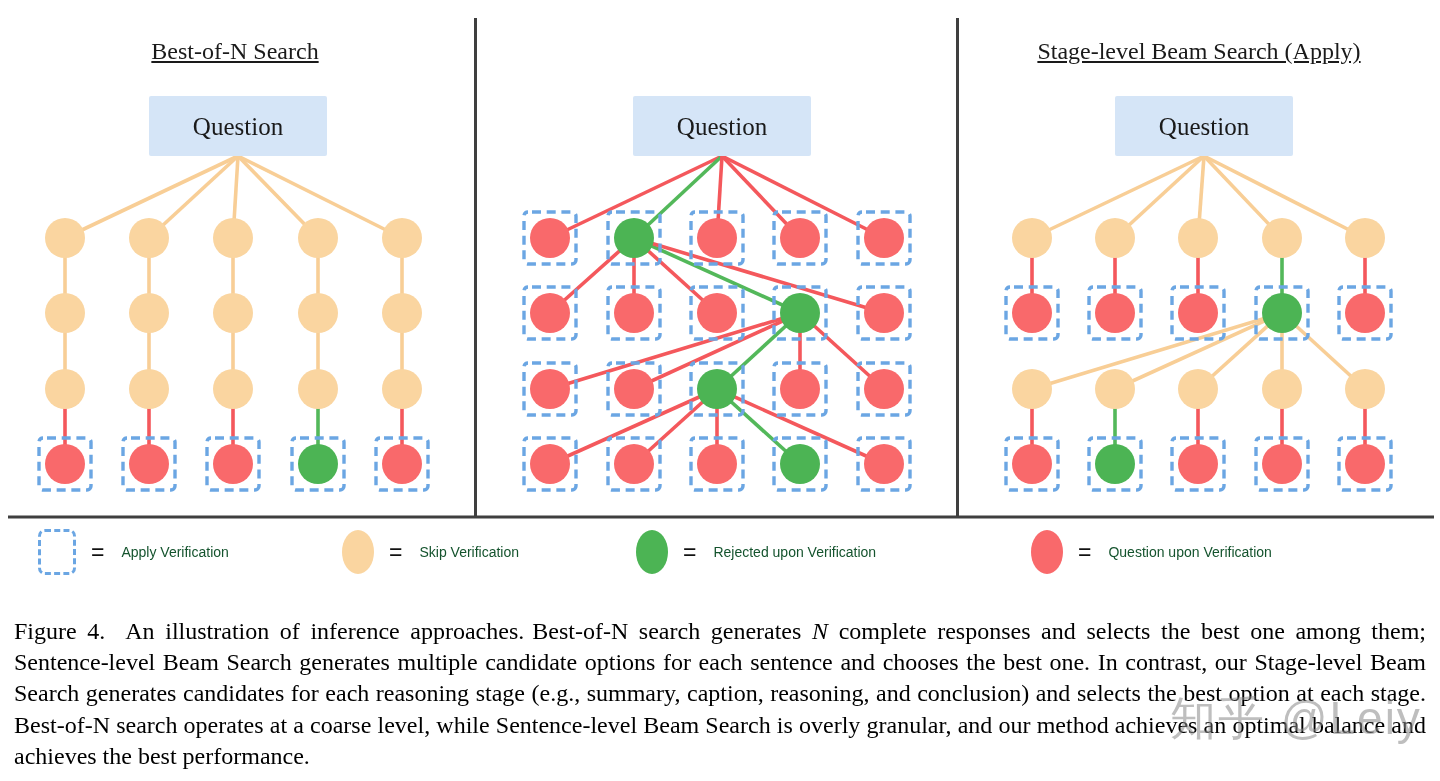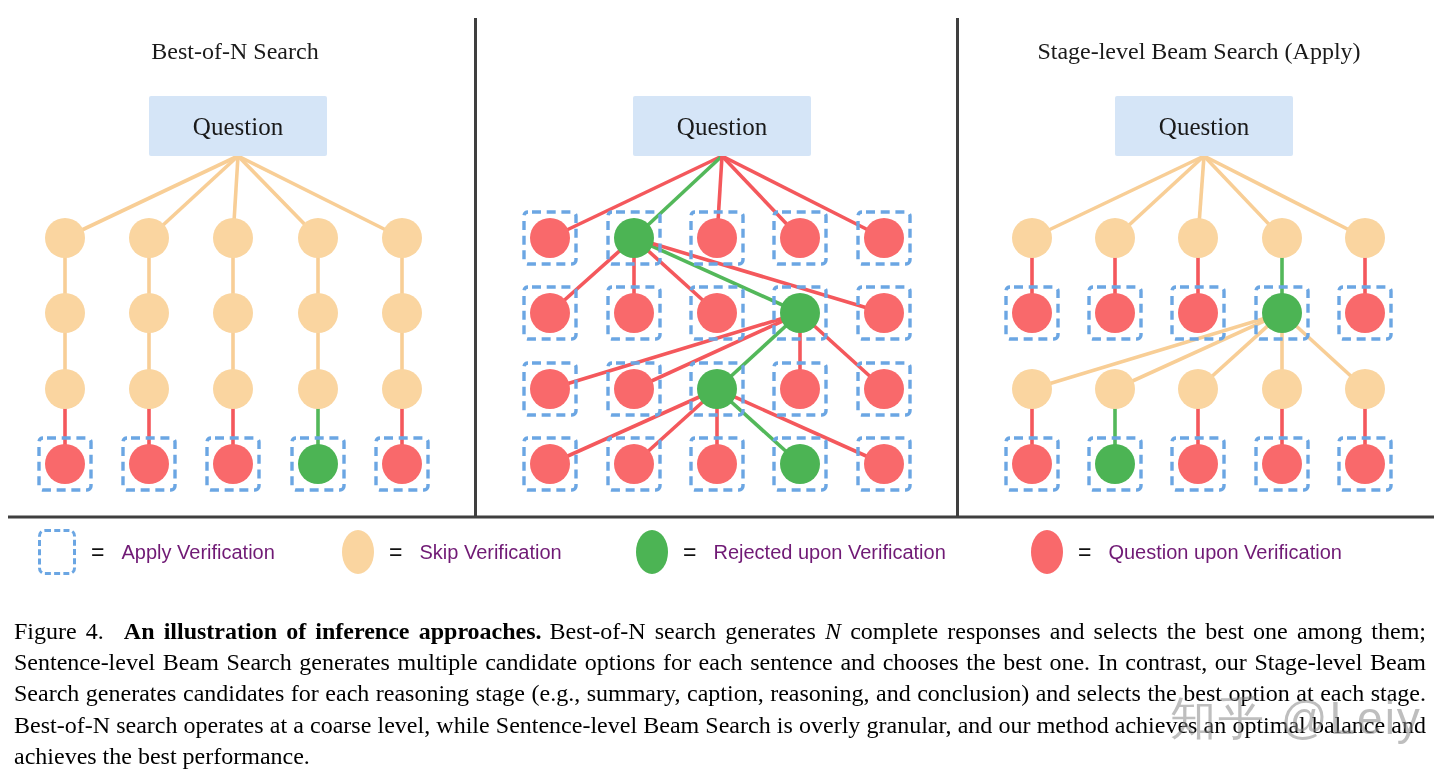--- a/index.html
+++ b/index.html
@@ -6,47 +6,48 @@
   body{
     width:1440px;height:781px;background:#ffffff;position:relative;
     font-family:"Liberation Serif", serif;overflow:hidden;
   }
   .page{position:absolute;inset:0;}
   #diagram{position:absolute;left:0;top:0;}
   .panel-title{
     position:absolute;top:38px;transform:translateX(-50%);
     font-size:24px;color:#1a1a1a;white-space:nowrap;
     font-family:"Liberation Serif", serif;
+    text-decoration:underline;
   }
   .pt-0{left:235px}.pt-1{left:717px}.pt-2{left:1199px}
 
   .legend{position:absolute;top:524px;left:0;width:1440px;height:56px;}
   .legend-item{position:absolute;top:0;height:56px;display:flex;align-items:center;}
   .legend-marker{flex:0 0 auto;}
   .legend-marker.apply-box{
     width:38px;height:46px;box-sizing:border-box;
     border:3px dashed #6BA6E3;border-radius:7px;background:#fff;
   }
   .legend-marker.dot{width:32px;height:44px;border-radius:50%;}
   .legend .eq{
     font-family:"Liberation Sans", sans-serif;font-size:23px;color:#111;
     margin-left:15px;
   }
   .legend .lbl{
-    font-family:"Liberation Sans", sans-serif;font-size:20px;color:#701a75;
+    font-family:"Liberation Sans", sans-serif;font-size:14px;color:#14532d;
     margin-left:17px;white-space:nowrap;
   }
 
   .caption{
     position:absolute;top:616px;left:14px;width:1412px;
     font-size:24px;line-height:31.2px;color:#000;text-align:justify;
     font-family:"Liberation Serif", serif;
   }
   .cap-prefix{margin-right:20px;}
-  .cap-bold{font-weight:bold;margin-right:8px;}
+  .cap-bold{font-weight:normal;margin-right:8px;}
   .cap-italic{font-style:italic;}
 
   .watermark{
     position:absolute;left:1170px;top:688px;
     font-family:"Liberation Sans", sans-serif;font-size:46px;
     color:#8a8a8a;opacity:0.55;letter-spacing:2px;white-space:nowrap;
     pointer-events:none;
   }
 </style>
 </head>

